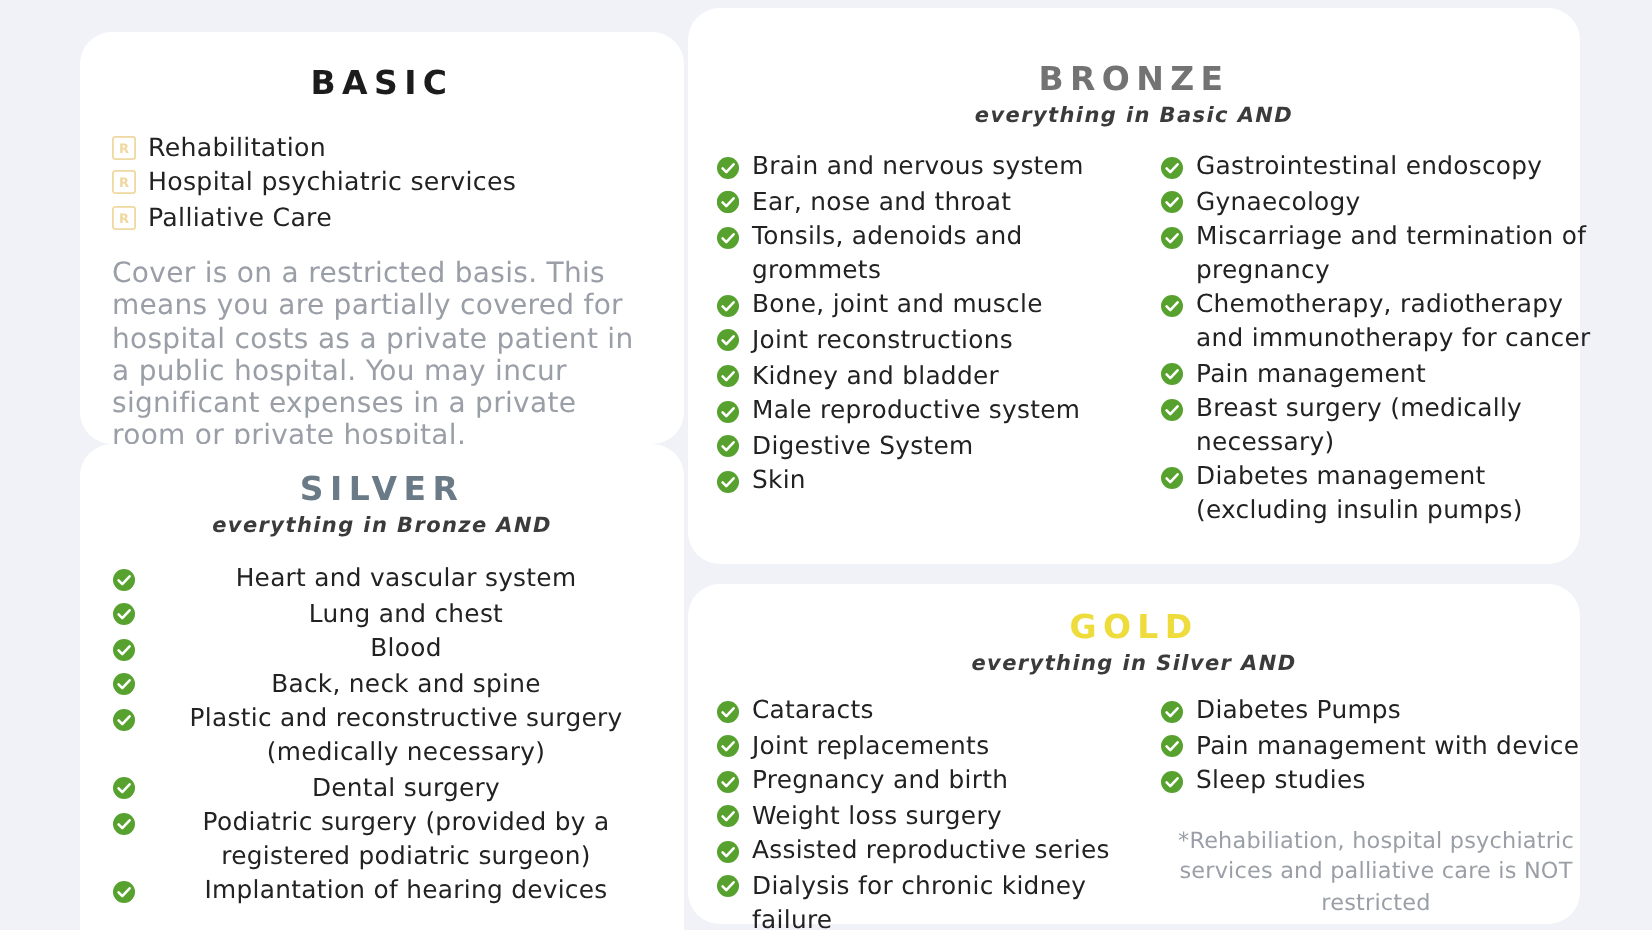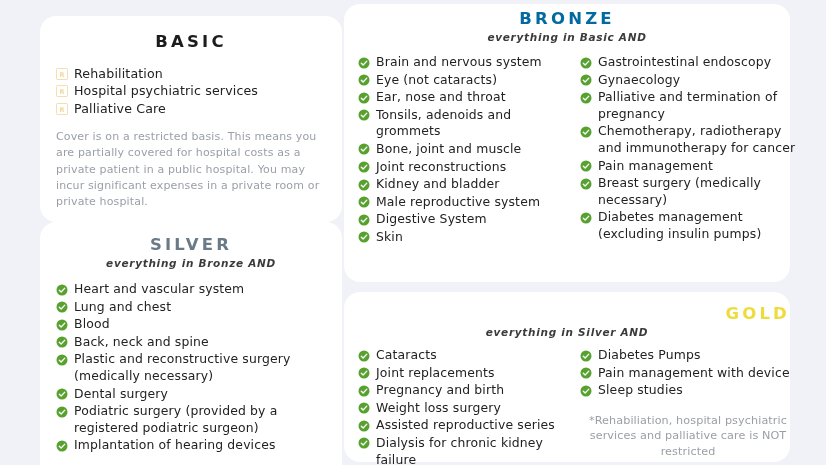--- a/index.html
+++ b/index.html
@@ -38,22 +38,22 @@
   .tier-title {
     text-align: center;
     font-weight: bold;
     letter-spacing: 3.2px;
     font-size: 16.5px;
     margin: 0;
     padding: 0;
   }
   #card-basic .tier-title  { color: #1c1c1c; padding-top: 16px; }
   #card-silver .tier-title { color: #6a7a86; padding-top: 13px; }
-  #card-bronze .tier-title { color: #0369a1; padding-top: 5px; }
-  #card-gold   .tier-title { color: #eedb3c; padding-top: 12px; text-align: right; }
+  #card-bronze .tier-title { color: #737373; padding-top: 26px; }
+  #card-gold   .tier-title { color: #eedb3c; padding-top: 12px; }
 
   .tier-sub {
     text-align: center;
     font-style: italic;
     font-weight: bold;
     font-size: 10.5px;
     letter-spacing: 0.7px;
     color: #3b3b3b;
     margin: 3px 0 0 0;
   }
@@ -94,30 +94,31 @@
   #basic-list {
     margin: 14px 0 0 16px;
   }
   #basic-list li {
     font-size: 12.6px;
     line-height: 17.4px;
     margin-bottom: 0px;
   }
   .basic-note {
     margin: 12px 16px 0 16px;
-    font-size: 11px;
+    font-size: 14px;
     line-height: 16.2px;
     color: #9a9fa7;
     letter-spacing: 0.15px;
   }
 
   
   #silver-list {
     margin: 12px 0 0 16px;
     padding-right: 10px;
+    text-align: center;
   }
 
   
   .two-col {
     display: flex;
     gap: 16px;
     margin-top: 11px;
     padding: 0 10px 0 14px;
   }
   .col-left  { width: 206px; flex: 0 0 206px; }
@@ -204,21 +205,21 @@
     <p class="tier-sub">everything in Basic AND</p>
     <div class="two-col">
       <ul class="feature-list col-left">
           <li><span class="tick"><svg viewBox="0 0 24 24" width="12" height="12" aria-hidden="true">
                 <circle cx="12" cy="12" r="11" fill="#57a12f"></circle>
                 <path d="M6.6 12.4 L10.3 16.1 L17.6 8.3" fill="none" stroke="#ffffff" stroke-width="2.6" stroke-linecap="round" stroke-linejoin="round"></path>
               </svg></span><span>Brain and nervous system</span></li>
           <li><span class="tick"><svg viewBox="0 0 24 24" width="12" height="12" aria-hidden="true">
                 <circle cx="12" cy="12" r="11" fill="#57a12f"></circle>
                 <path d="M6.6 12.4 L10.3 16.1 L17.6 8.3" fill="none" stroke="#ffffff" stroke-width="2.6" stroke-linecap="round" stroke-linejoin="round"></path>
-              </svg></span><span>Eye (not cataracts)</span></li>
+              </svg></span></li>
           <li><span class="tick"><svg viewBox="0 0 24 24" width="12" height="12" aria-hidden="true">
                 <circle cx="12" cy="12" r="11" fill="#57a12f"></circle>
                 <path d="M6.6 12.4 L10.3 16.1 L17.6 8.3" fill="none" stroke="#ffffff" stroke-width="2.6" stroke-linecap="round" stroke-linejoin="round"></path>
               </svg></span><span>Ear, nose and throat</span></li>
           <li><span class="tick"><svg viewBox="0 0 24 24" width="12" height="12" aria-hidden="true">
                 <circle cx="12" cy="12" r="11" fill="#57a12f"></circle>
                 <path d="M6.6 12.4 L10.3 16.1 L17.6 8.3" fill="none" stroke="#ffffff" stroke-width="2.6" stroke-linecap="round" stroke-linejoin="round"></path>
               </svg></span><span>Tonsils, adenoids and grommets</span></li>
           <li><span class="tick"><svg viewBox="0 0 24 24" width="12" height="12" aria-hidden="true">
                 <circle cx="12" cy="12" r="11" fill="#57a12f"></circle>
@@ -250,21 +251,21 @@
                 <circle cx="12" cy="12" r="11" fill="#57a12f"></circle>
                 <path d="M6.6 12.4 L10.3 16.1 L17.6 8.3" fill="none" stroke="#ffffff" stroke-width="2.6" stroke-linecap="round" stroke-linejoin="round"></path>
               </svg></span><span>Gastrointestinal endoscopy</span></li>
           <li><span class="tick"><svg viewBox="0 0 24 24" width="12" height="12" aria-hidden="true">
                 <circle cx="12" cy="12" r="11" fill="#57a12f"></circle>
                 <path d="M6.6 12.4 L10.3 16.1 L17.6 8.3" fill="none" stroke="#ffffff" stroke-width="2.6" stroke-linecap="round" stroke-linejoin="round"></path>
               </svg></span><span>Gynaecology</span></li>
           <li><span class="tick"><svg viewBox="0 0 24 24" width="12" height="12" aria-hidden="true">
                 <circle cx="12" cy="12" r="11" fill="#57a12f"></circle>
                 <path d="M6.6 12.4 L10.3 16.1 L17.6 8.3" fill="none" stroke="#ffffff" stroke-width="2.6" stroke-linecap="round" stroke-linejoin="round"></path>
-              </svg></span><span>Palliative and termination of pregnancy</span></li>
+              </svg></span><span>Miscarriage and termination of pregnancy</span></li>
           <li><span class="tick"><svg viewBox="0 0 24 24" width="12" height="12" aria-hidden="true">
                 <circle cx="12" cy="12" r="11" fill="#57a12f"></circle>
                 <path d="M6.6 12.4 L10.3 16.1 L17.6 8.3" fill="none" stroke="#ffffff" stroke-width="2.6" stroke-linecap="round" stroke-linejoin="round"></path>
               </svg></span><span>Chemotherapy, radiotherapy and immunotherapy for cancer</span></li>
           <li><span class="tick"><svg viewBox="0 0 24 24" width="12" height="12" aria-hidden="true">
                 <circle cx="12" cy="12" r="11" fill="#57a12f"></circle>
                 <path d="M6.6 12.4 L10.3 16.1 L17.6 8.3" fill="none" stroke="#ffffff" stroke-width="2.6" stroke-linecap="round" stroke-linejoin="round"></path>
               </svg></span><span>Pain management</span></li>
           <li><span class="tick"><svg viewBox="0 0 24 24" width="12" height="12" aria-hidden="true">
                 <circle cx="12" cy="12" r="11" fill="#57a12f"></circle>

